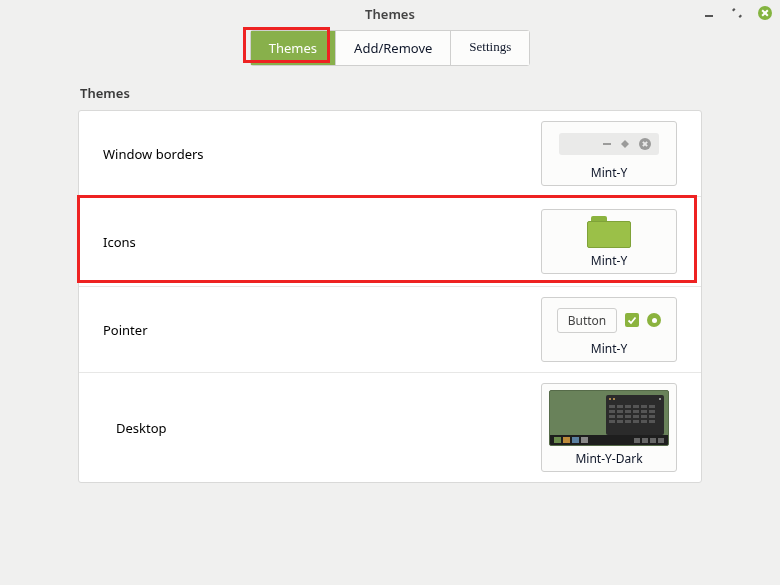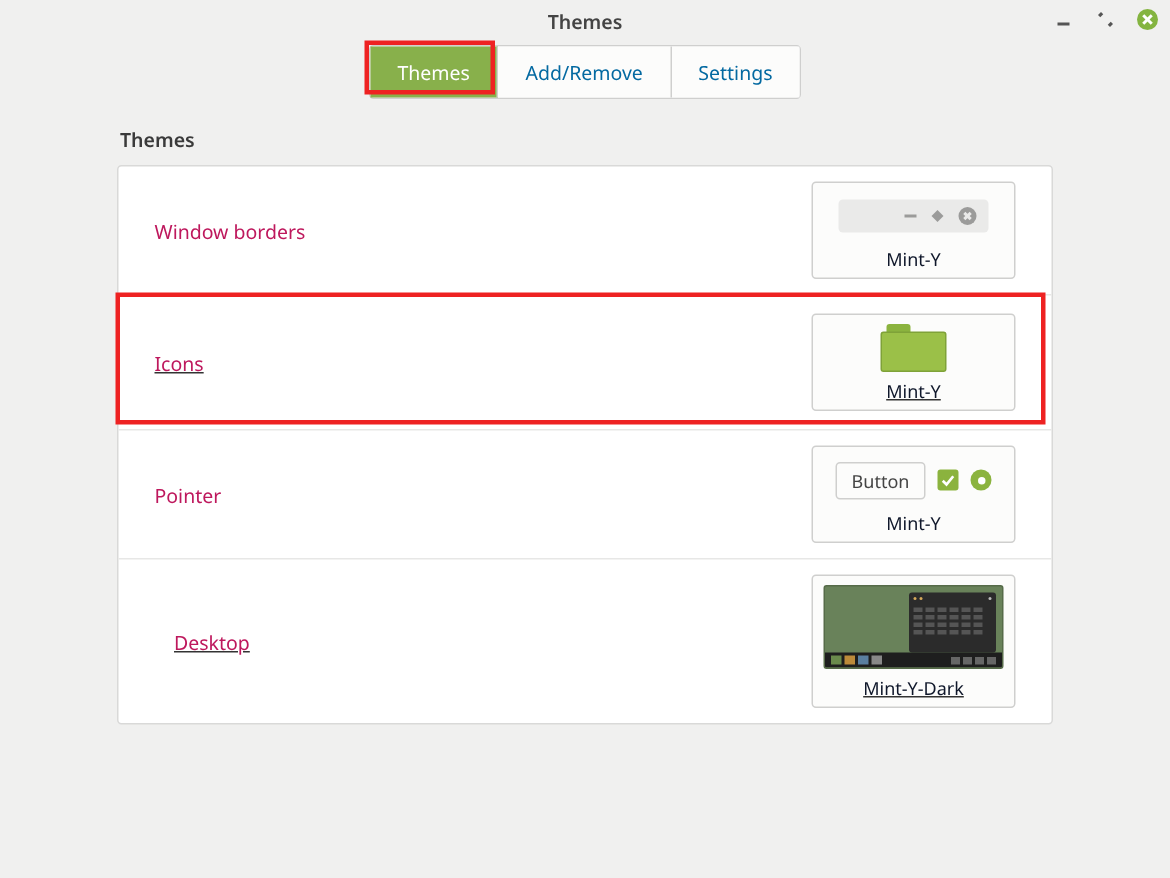--- a/index.html
+++ b/index.html
@@ -49,26 +49,26 @@
 .tabgroup {
   display: inline-flex;
   border: 1px solid #cfcfce;
   border-radius: 3px;
   overflow: visible;
   background: #fcfcfb;
 }
 .tabgroup .tab {
   padding: 8px 18px;
   font-size: 13px;
-  color: #0369a1;
+  color: #0f172a;
   border-right: 1px solid #cfcfce;
   cursor: pointer;
   background: #fcfcfb;
 }
-.tabgroup .tab:last-child { border-right: none; }
+.tabgroup .tab:last-child { border-right: none; font-family: Liberation Serif, serif; }
 .tabgroup .tab.active {
   background: #88b04b;
   color: #fff;
   position: relative;
 }
 .tab-highlight {
   position: absolute;
   border: 3px solid #e22;
   pointer-events: none;
   z-index: 20;
@@ -87,24 +87,24 @@
   border: 1px solid #d9d9d8;
   border-radius: 3px;
 }
 .row {
   display: flex; align-items: center;
   padding: 10px 24px;
   border-bottom: 1px solid #e7e7e6;
   min-height: 66px;
 }
 .row:last-child { border-bottom: none; padding-left: 37px; }
-.row.tall { min-height: 90px; text-decoration: underline; }
+.row.tall { min-height: 90px; }
 .row .label {
   flex: 1;
-  font-size: 13px; color: #be185d;
+  font-size: 13px; color: #000000;
 }
 .row-highlight {
   position: absolute;
   border: 3px solid #e22;
   pointer-events: none;
   z-index: 10;
 }
 .selector {
   width: 136px;
   border: 1px solid #cfcfce;

